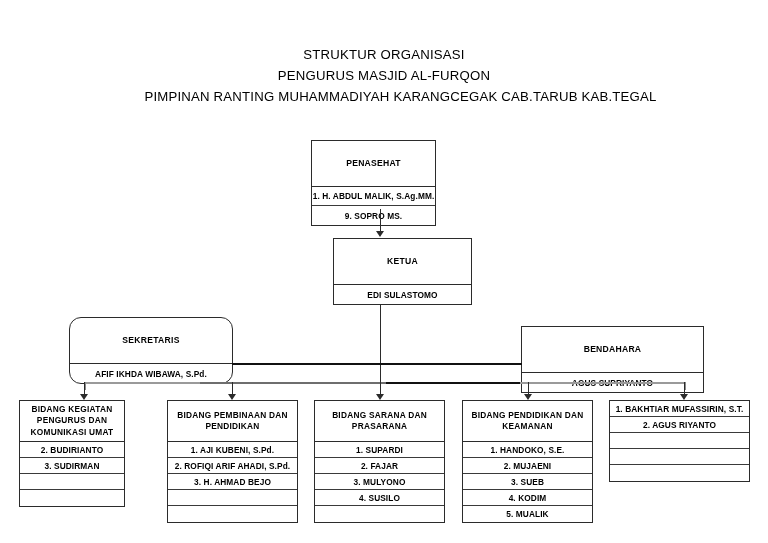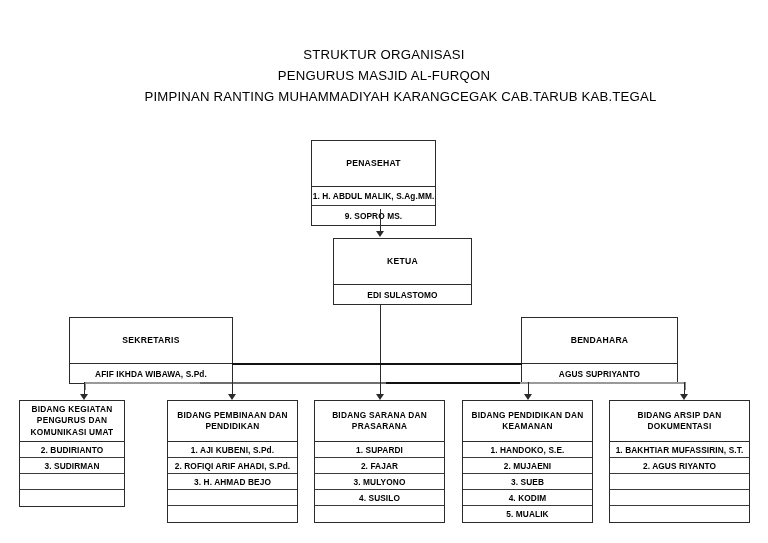--- a/index.html
+++ b/index.html
@@ -132,26 +132,26 @@
 <div class="vline" style="left:379.5px; top:209px; height:24px;"></div>
 <div class="arrow-down" style="left:376px; top:231px;"></div>
 
 <div class="org-box lvl-head" style="left:311px; top:238px; width:139px;margin-left:22px;">
   <div class="box-header">KETUA</div>
   <div class="box-row">EDI SULASTOMO</div>
 </div>
 
 <div class="vline" style="left:379.5px; top:304px; height:78px;"></div>
 
-<div class="org-box lvl-head" style="left:69px; top:317px; width:164px;">
+<div class="org-box lvl-head" style="left:69px; top:317px; width:164px;border-radius:12px;">
   <div class="box-header">SEKRETARIS</div>
   <div class="box-row">AFIF IKHDA WIBAWA, S.Pd.</div>
 </div>
 
-<div class="org-box lvl-head" style="left:521px; top:317px; width:157px;">
+<div class="org-box lvl-head" style="left:521px; top:326px; width:183px;">
   <div class="box-header">BENDAHARA</div>
   <div class="box-row">AGUS SUPRIYANTO</div>
 </div>
 
 <div class="hline thick" style="left:232px; top:363px; width:290px;"></div>
 
 <div class="hline light" style="left:84px; top:382px; width:116px;"></div>
 <div class="hline mid" style="left:200px; top:382px; width:186px;"></div>
 <div class="hline thick" style="left:386px; top:382px; width:134px;"></div>
 <div class="hline light" style="left:520px; top:382px; width:165px;"></div>
@@ -224,24 +224,18 @@
     </span>
   </div>
   <div class="box-row">1. HANDOKO, S.E.</div>
   <div class="box-row">2. MUJAENI</div>
   <div class="box-row">3. SUEB</div>
   <div class="box-row">4. KODIM</div>
   <div class="box-row">5. MUALIK</div>
 </div>
 
 <div class="org-box dept" style="left:609px; top:400px; width:141px;">
-  <div class="box-header">
-    <span>
-      <span>BIDANG ARSIP DAN</span><br>
-      <span>DOKUMENTASI</span>
-    </span>
-  </div>
   <div class="box-row">1. BAKHTIAR MUFASSIRIN, S.T.</div>
   <div class="box-row">2. AGUS RIYANTO</div>
   <div class="box-row empty"></div>
   <div class="box-row empty"></div>
   <div class="box-row empty"></div>
 </div>
 
 </body></html>

